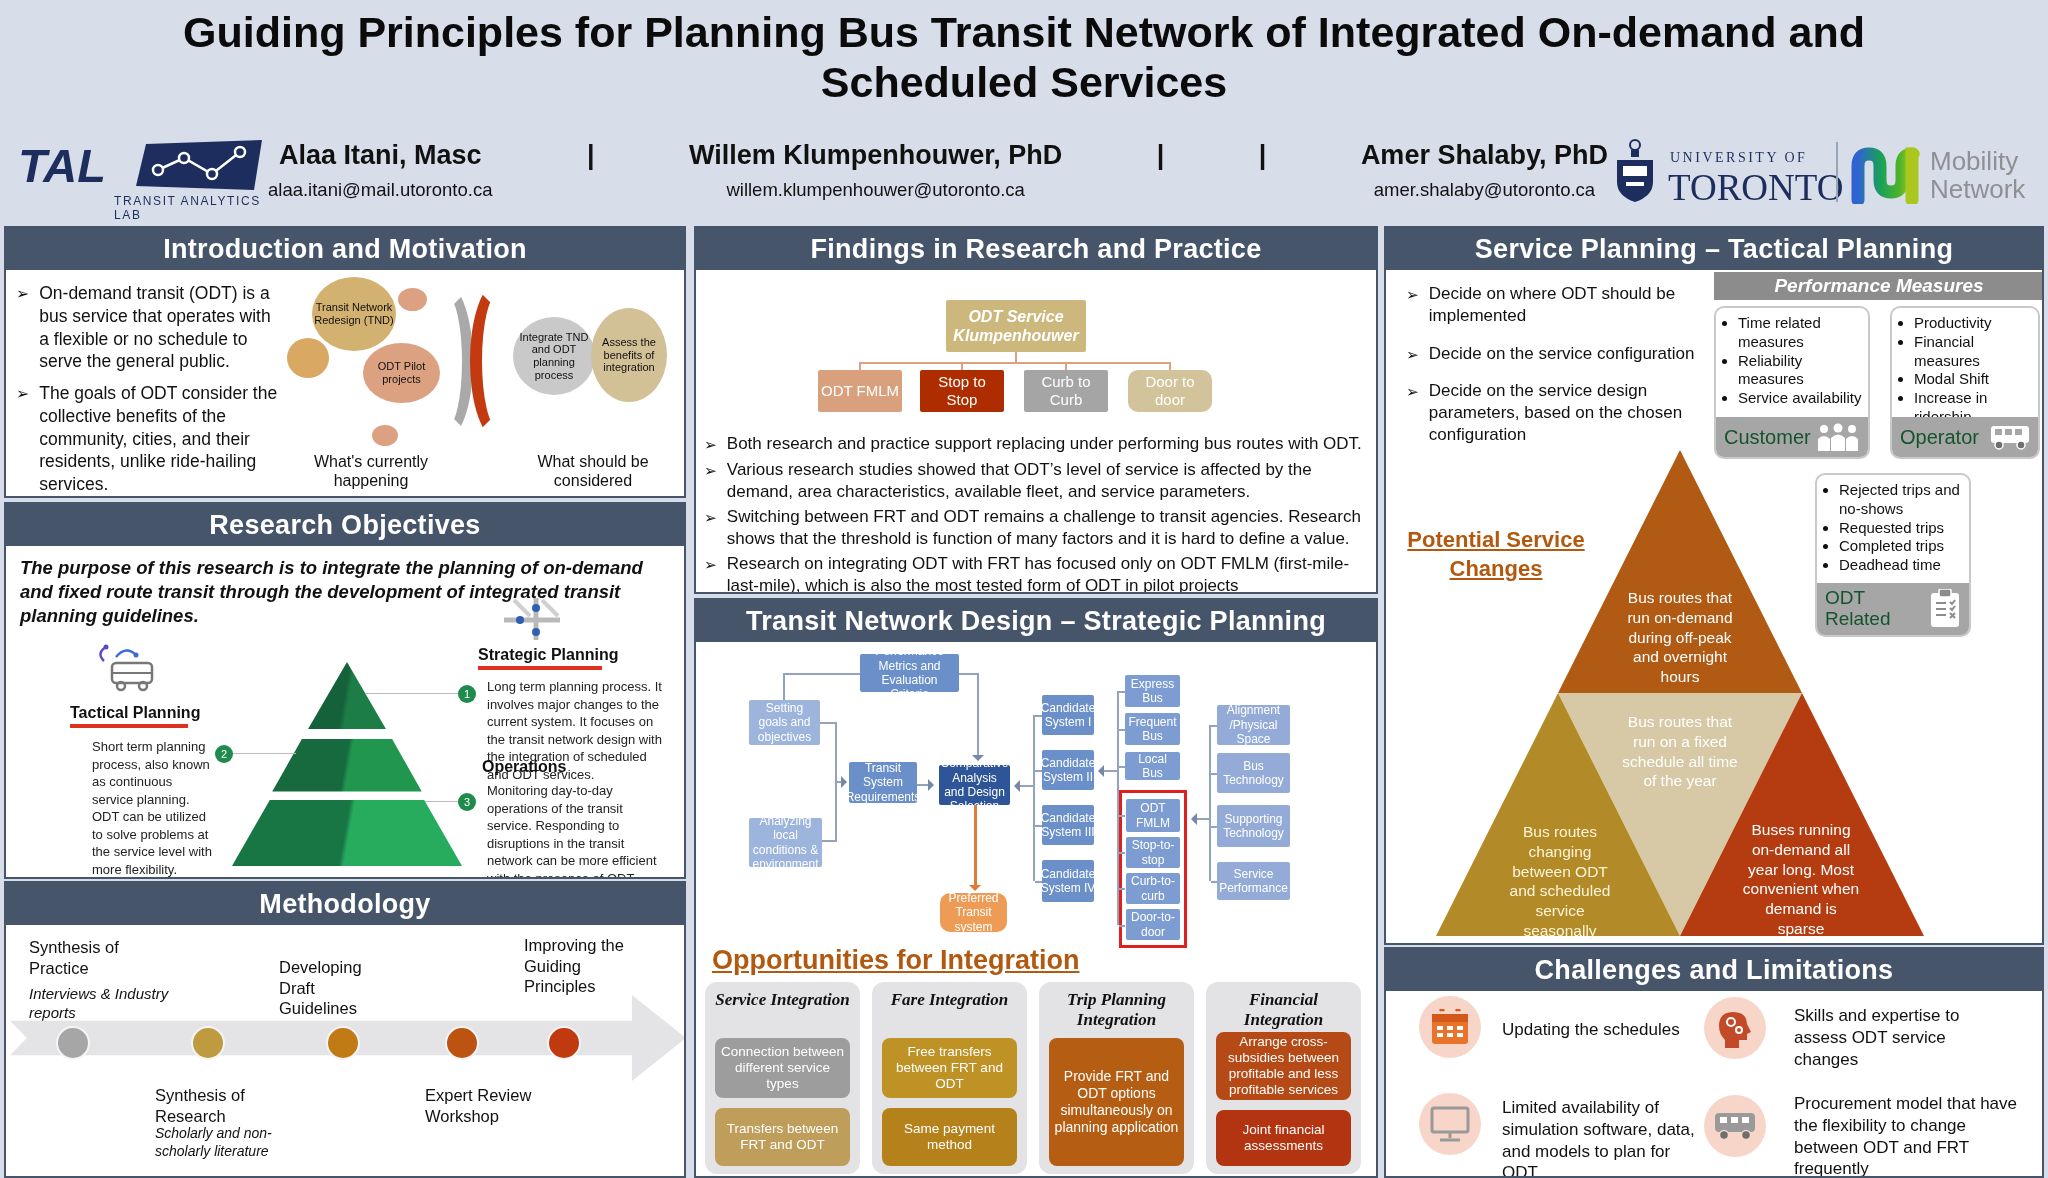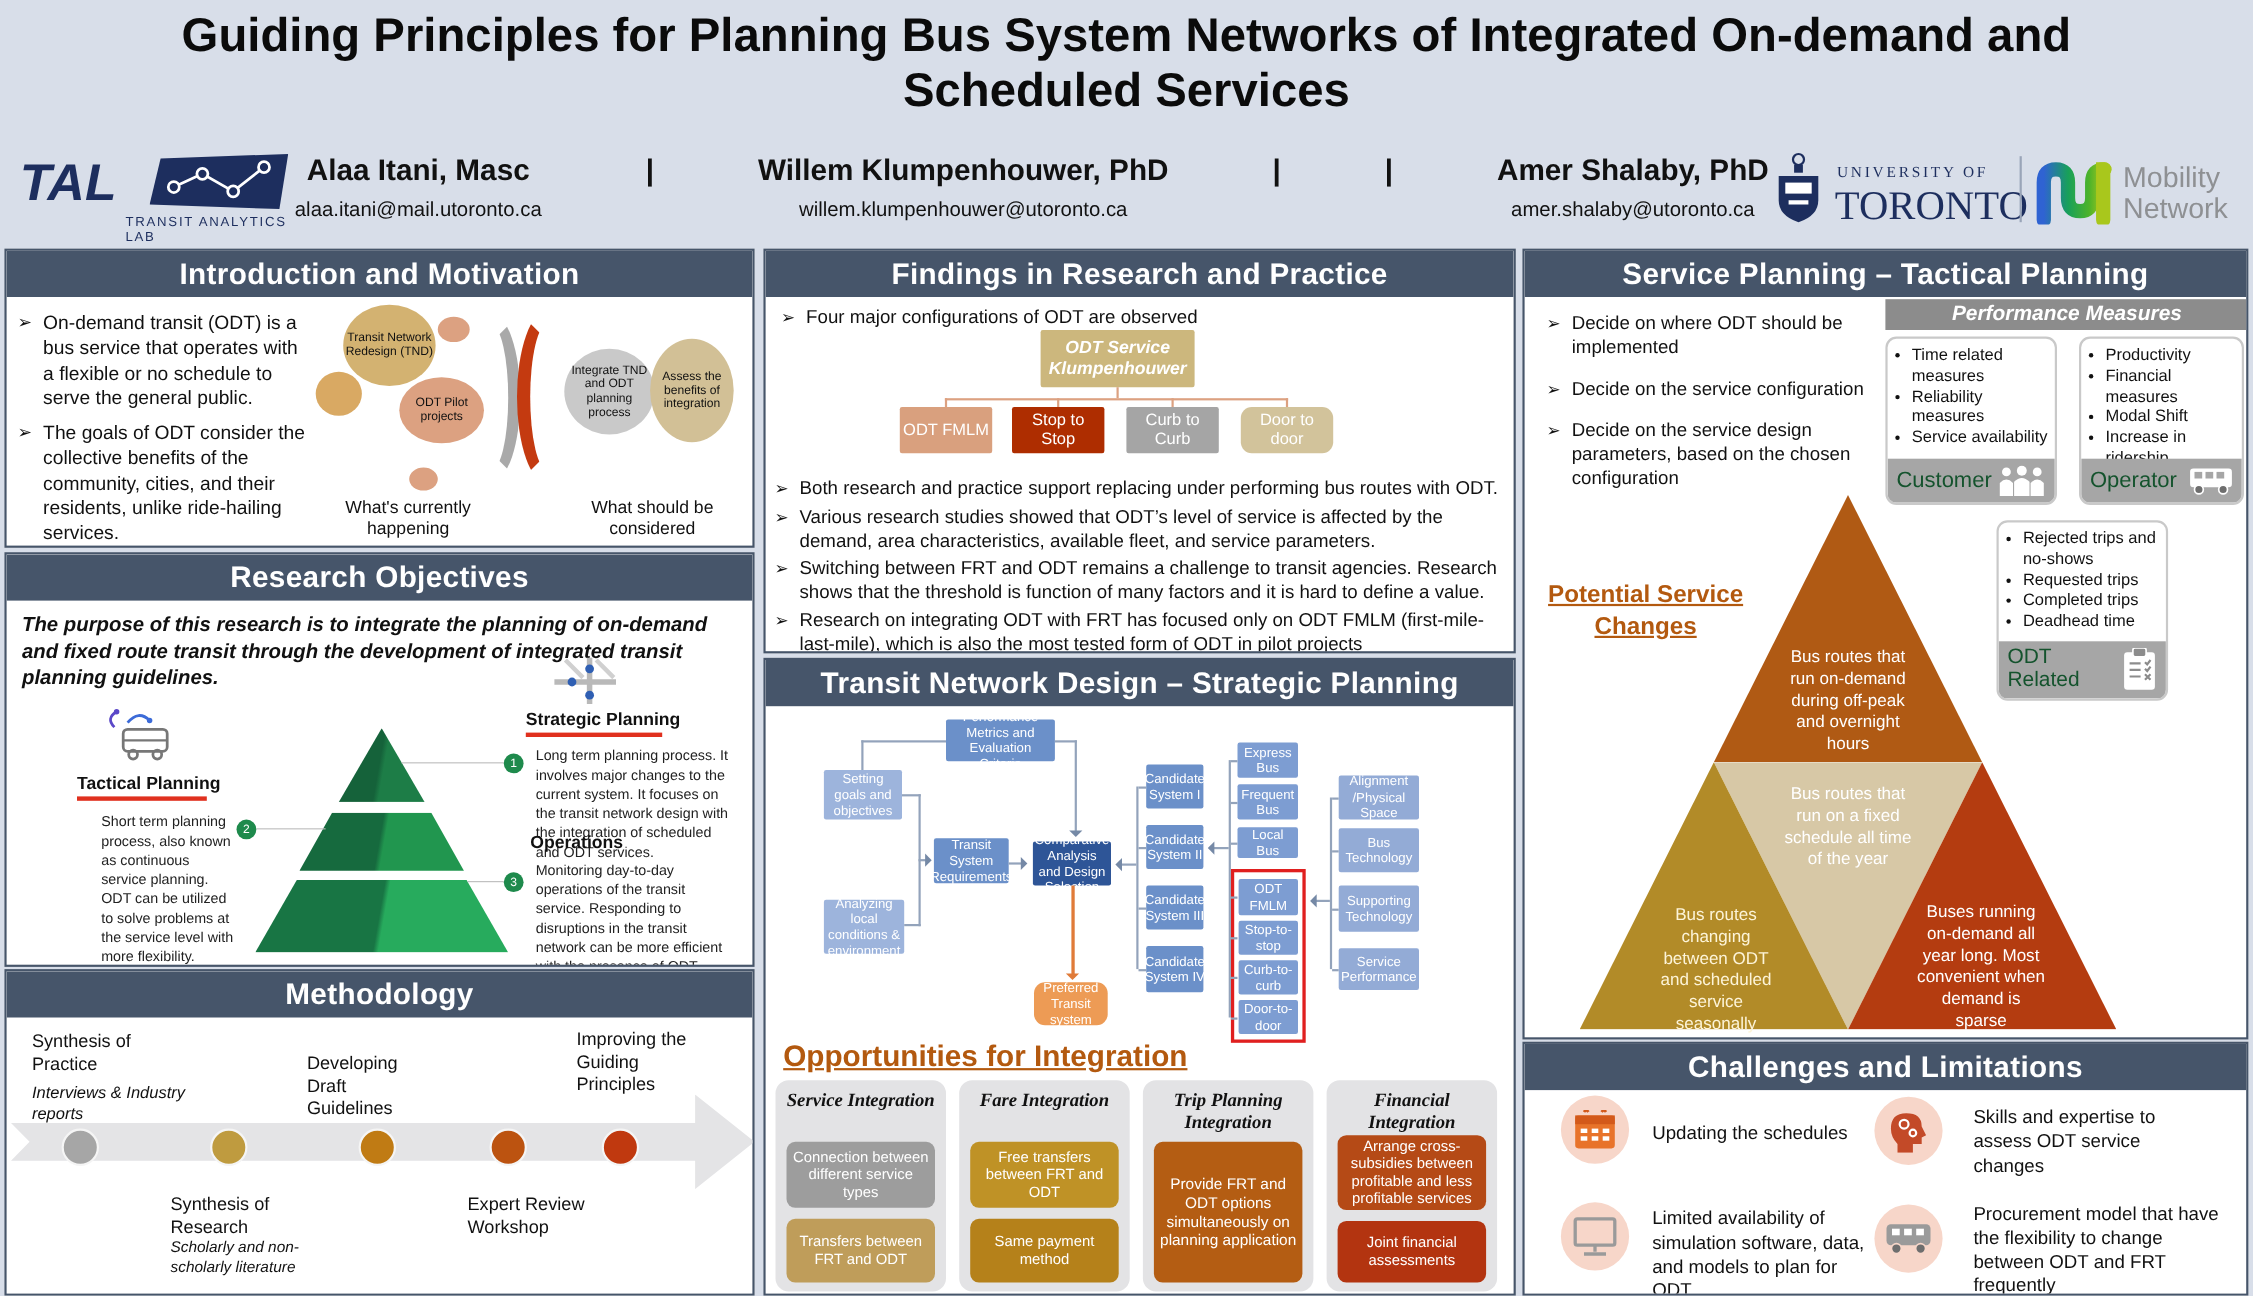--- a/index.html
+++ b/index.html
@@ -42,21 +42,21 @@
   .nm{font-weight:bold;font-size:27px;white-space:nowrap;}
   .em{font-size:18.5px;margin-top:8px;}
   .sep{font-weight:bold;font-size:27px;}
   .chc{position:absolute;width:62px;height:62px;border-radius:50%;background:#f7d6c9;
        display:flex;align-items:center;justify-content:center;}
   .cht{position:absolute;font-size:17px;line-height:1.28;}
 </style>
 </head>
 <body>
 
-<div class="abs" style="left:134px;top:8px;width:1780px;text-align:center;font-size:43px;font-weight:bold;line-height:1.16;color:#0b0b0b;">Guiding Principles for Planning Bus System Networks of Integrated On-demand and Scheduled Services</div>
+<div class="abs" style="left:134px;top:8px;width:1780px;text-align:center;font-size:43px;font-weight:bold;line-height:1.16;color:#0b0b0b;">Guiding Principles for Planning Bus Transit Network of Integrated On-demand and Scheduled Services</div>
 
 <div class="abs" style="left:18px;top:136px;width:250px;height:76px;">
   <span class="abs" style="left:0;top:2px;font-size:47px;font-weight:900;font-style:italic;color:#1d2e5e;">TAL</span>
   <svg class="abs" style="left:118px;top:4px;" width="126" height="50" viewBox="0 0 126 50">
     <polygon points="10,4 126,0 118,50 0,46" fill="#1d2e5e"></polygon>
     <polyline points="22,30 48,18 76,34 104,12" fill="none" stroke="#fff" stroke-width="2.5"></polyline>
     <circle cx="22" cy="30" r="5" fill="#1d2e5e" stroke="#fff" stroke-width="2.5"></circle>
     <circle cx="48" cy="18" r="5" fill="#1d2e5e" stroke="#fff" stroke-width="2.5"></circle>
     <circle cx="76" cy="34" r="5" fill="#1d2e5e" stroke="#fff" stroke-width="2.5"></circle>
     <circle cx="104" cy="12" r="5" fill="#1d2e5e" stroke="#fff" stroke-width="2.5"></circle>
@@ -216,23 +216,20 @@
     <div class="mstep mnote" style="left:149px;top:200px;width:135px;font-size:14px;">
       <span>Scholarly and non-scholarly literature</span></div>
     <div class="mstep" style="left:419px;top:160px;width:110px;">
       <span>Expert Review Workshop</span></div>
   </div>
 </div>
 
 <div class="panel" style="left:694px;top:226px;width:684px;height:368px;">
   <div class="ph">Findings in Research and Practice</div>
   <div class="pb">
-    <div class="bl" style="left:14px;top:8px;width:520px;font-size:17px;">
-      <span>Four major configurations of ODT are observed</span>
-      </div>
 
     <div class="fn" style="left:250px;top:30px;width:140px;height:52px;background:#ccb77d;font-size:16px;font-weight:bold;font-style:italic;">ODT Service Klumpenhouwer</div>
     <div class="abs" style="left:319px;top:82px;width:2px;height:10px;background:#dca181;"></div>
     <div class="abs" style="left:163px;top:92px;width:312px;height:2px;background:#dca181;"></div>
     <div class="abs" style="left:163px;top:92px;width:2px;height:8px;background:#dca181;"></div>
     <div class="abs" style="left:265px;top:92px;width:2px;height:8px;background:#dca181;"></div>
     <div class="abs" style="left:369px;top:92px;width:2px;height:8px;background:#dca181;"></div>
     <div class="abs" style="left:473px;top:92px;width:2px;height:8px;background:#dca181;"></div>
     <div class="fn" style="left:122px;top:100px;width:84px;height:42px;background:#d9a07e;font-size:15px;">ODT FMLM</div>
     <div class="fn" style="left:224px;top:100px;width:84px;height:42px;background:#ae2d00;font-size:15px;">Stop to Stop</div>

